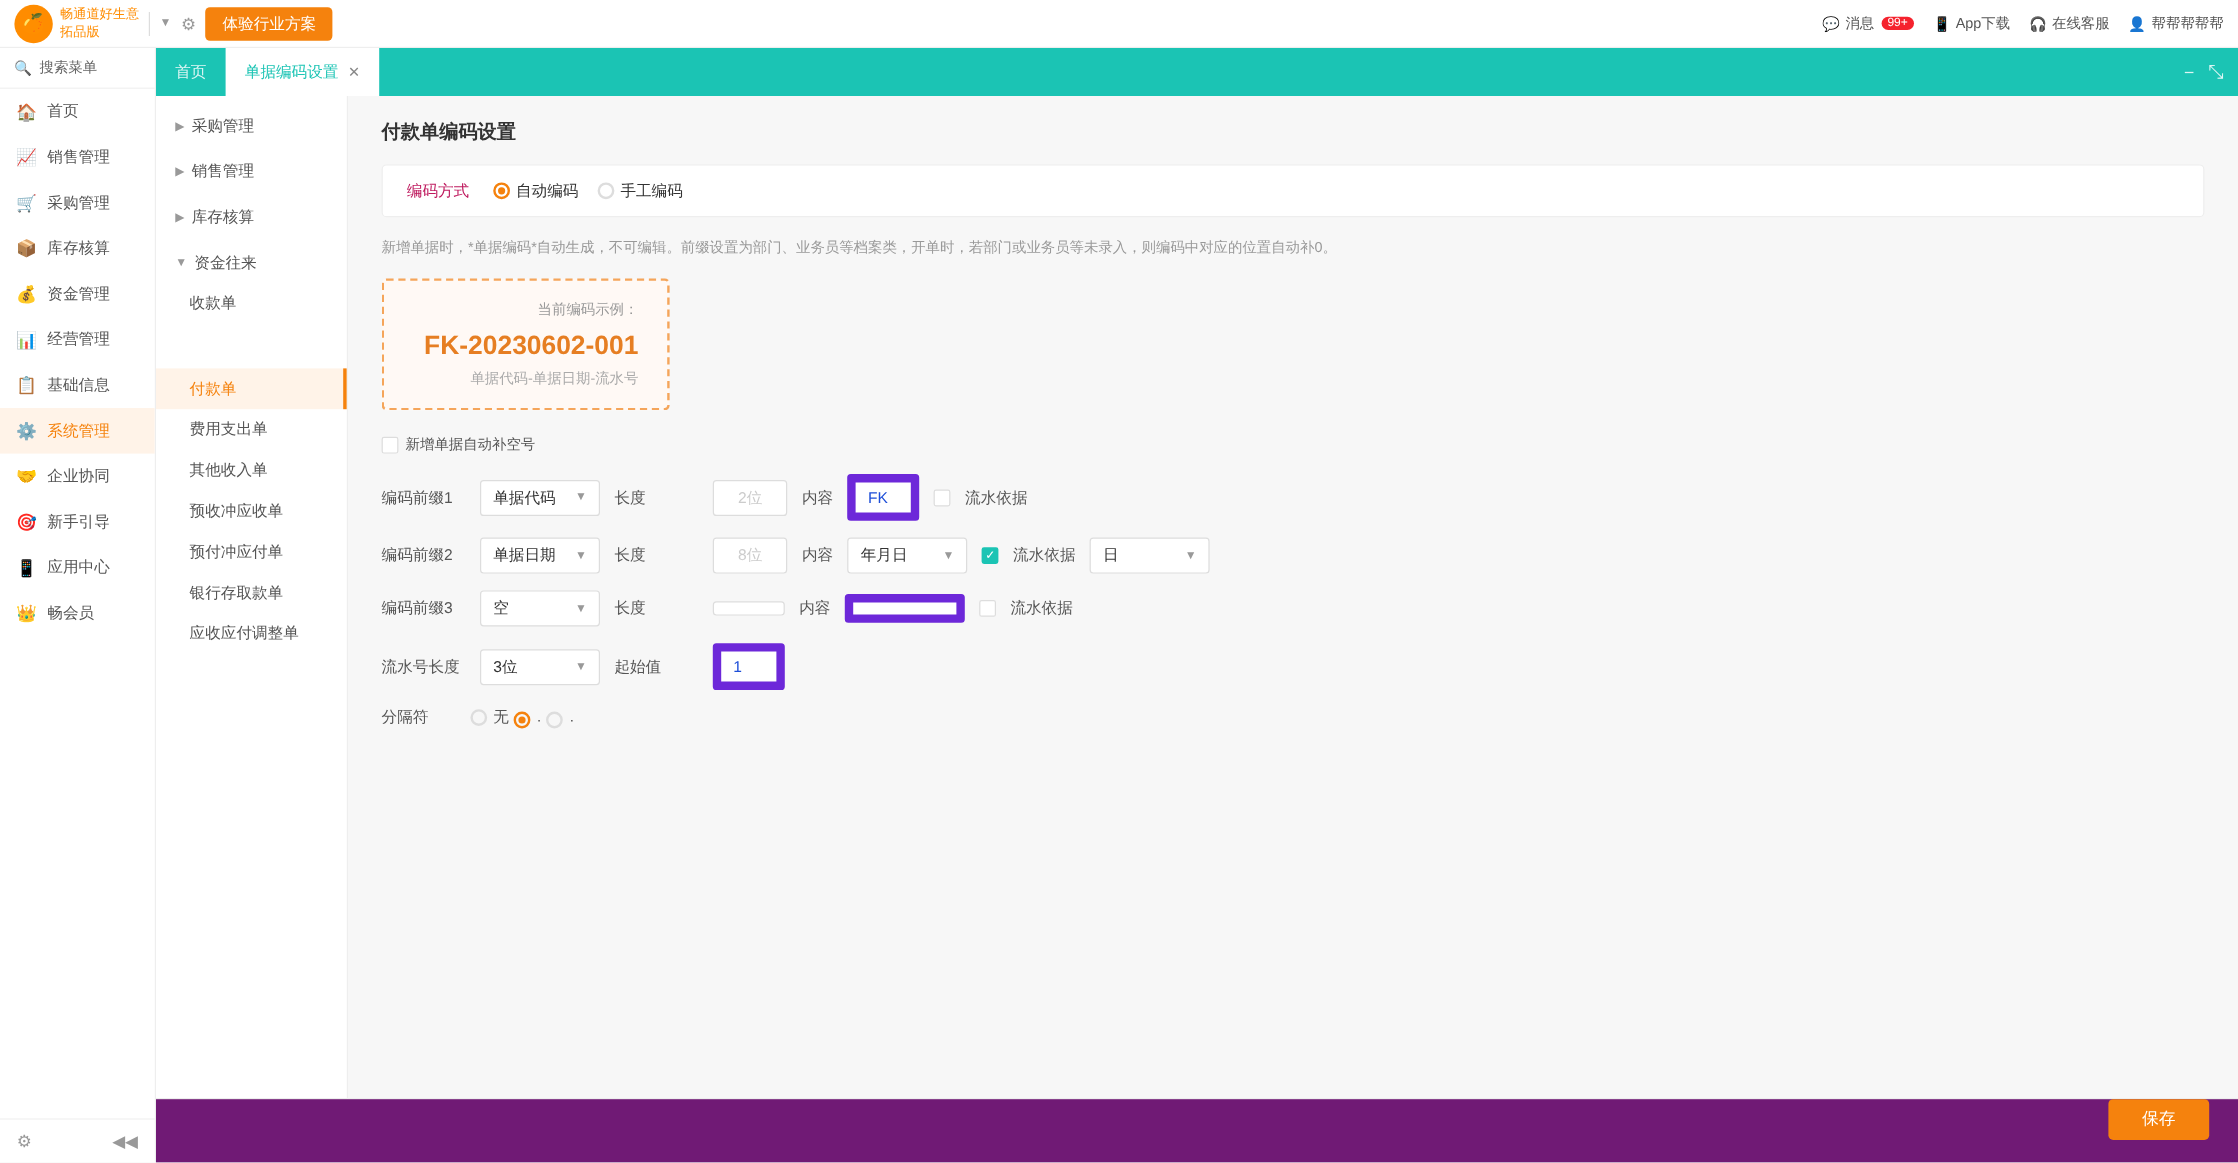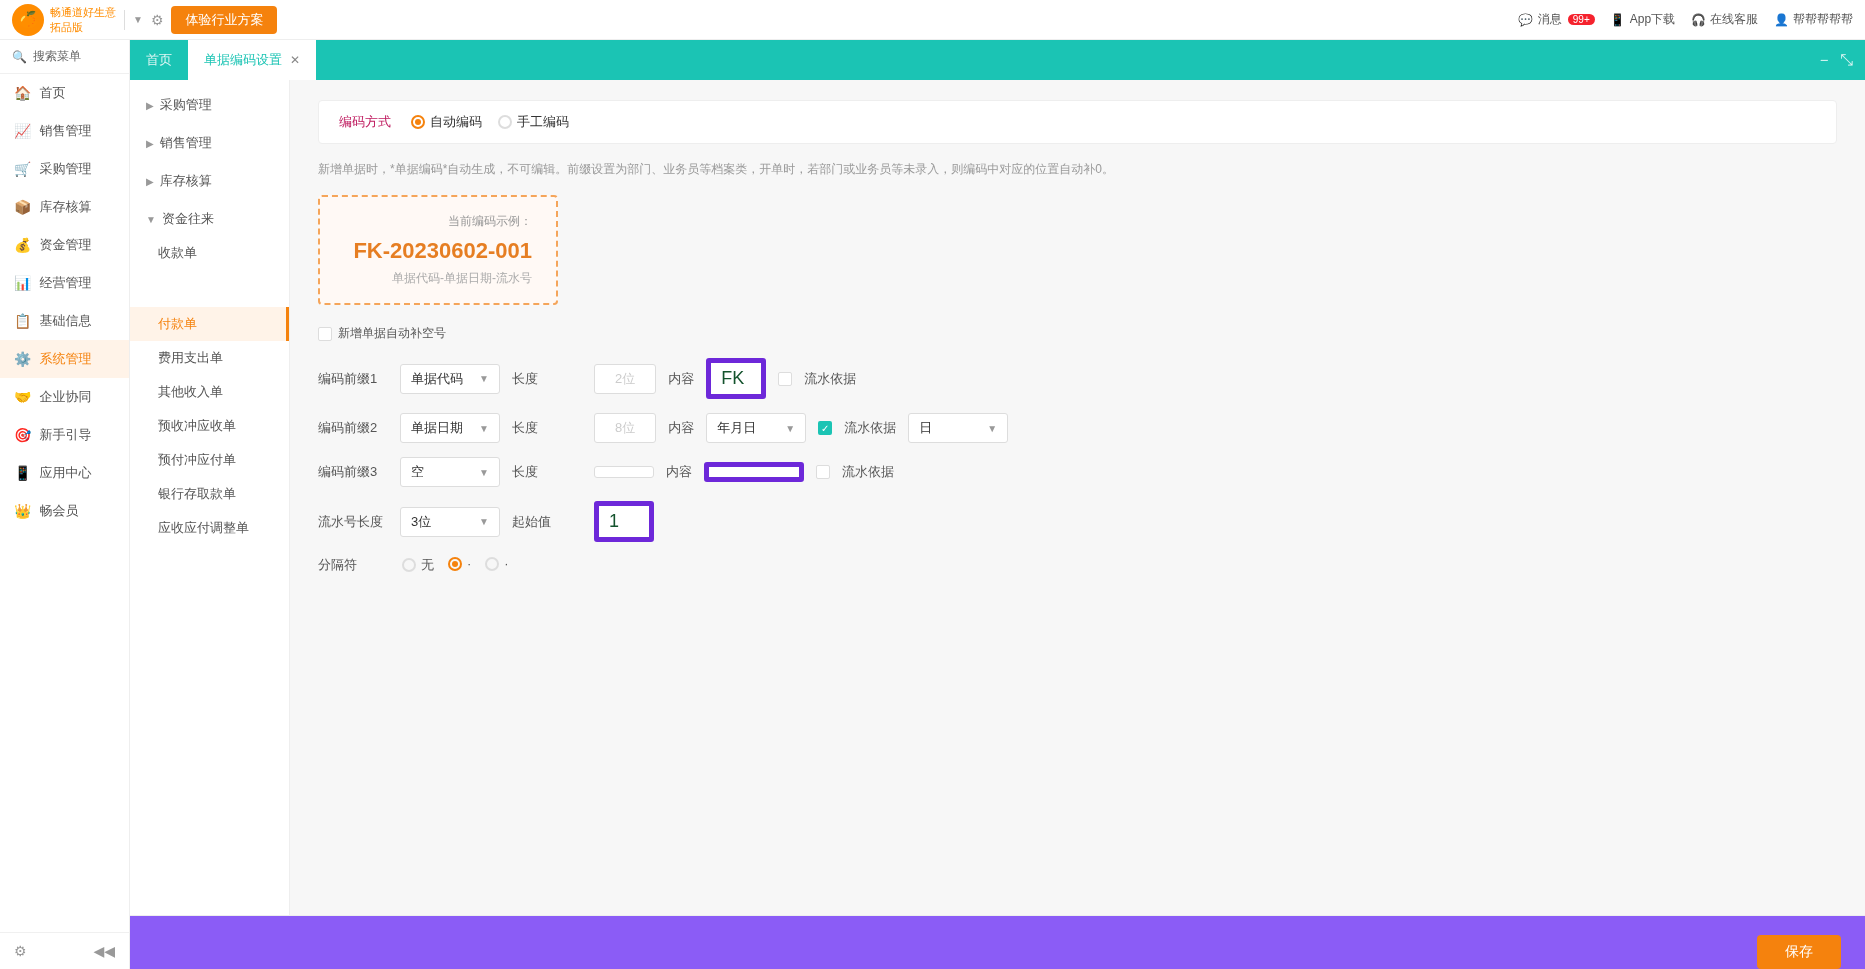--- a/index.html
+++ b/index.html
@@ -71,34 +71,34 @@
 
     
     .checkbox-row { display: flex; align-items: center; gap: 6px; margin-bottom: 16px; font-size: 12px; color: #555; }
 
     
     .form-row { display: flex; align-items: center; gap: 12px; margin-bottom: 14px; }
     .form-label { color: #555; font-size: 13px; min-width: 70px; }
     .form-select { border: 1px solid #ddd; border-radius: 3px; padding: 5px 10px; font-size: 13px; background: #fff; color: #333; display: flex; align-items: center; gap: 6px; cursor: pointer; min-width: 100px; text-align: center; }
     .form-select .sel-arrow { color: #999; font-size: 10px; margin-left: auto; }
     .form-input-small { border: 1px solid #ddd; border-radius: 3px; padding: 5px 20px; font-size: 13px; color: #999; background: #fff; min-width: 60px; }
-    .form-input-val { border: 5px solid #6d28d9; border-radius: 3px; padding: 5px 10px; font-size: 18px; color: #14532d; background: #fff; min-width: 60px; }
+    .form-input-val { border: 7px solid #6d28d9; border-radius: 3px; padding: 5px 10px; font-size: 13px; color: #1d4ed8; background: #fff; min-width: 60px; }
     .checkbox-teal { width: 14px; height: 14px; border: 2px solid #1bc4b4; border-radius: 2px; background: #1bc4b4; display: inline-flex; align-items: center; justify-content: center; color: white; font-size: 10px; cursor: pointer; }
     .checkbox-empty { width: 14px; height: 14px; border: 1px solid #ddd; border-radius: 2px; display: inline-block; cursor: pointer; background: #fff; }
     .form-content-label { color: #555; font-size: 13px; }
 
     
-    .sep-row { display: flex; align-items: flex-start; gap: 14px; margin-bottom: 14px; }
+    .sep-row { display: flex; align-items: flex-end; gap: 4px; margin-bottom: 14px; }
     .sep-radio { display: flex; align-items: center; gap: 5px; font-size: 13px; color: #555; cursor: pointer; }
     .sep-radio-dot { width: 14px; height: 14px; border-radius: 50%; border: 2px solid #ddd; display: inline-flex; align-items: center; justify-content: center; }
     .sep-radio-dot.selected { border-color: #f5820d; }
     .sep-radio-dot.selected::after { content: ''; width: 6px; height: 6px; background: #f5820d; border-radius: 50%; display: block; }
 
     
-    .bottom-bar { height: 54px; background: #8b5cf6; border-top: 1px solid #eee; display: flex; align-items: flex-end; justify-content: flex-end; padding: 0 24px; flex-shrink: 0; }
+    .bottom-bar { height: 54px; background: #701a75; border-top: 1px solid #eee; display: flex; align-items: flex-start; justify-content: flex-end; padding: 0 24px; flex-shrink: 0; }
     .save-btn { background: #f5820d; color: white; border: none; border-radius: 4px; padding: 8px 28px; font-size: 14px; cursor: pointer; }
 
     
     .middle-layout { display: flex; flex: 1; overflow: hidden; }
 
     .content-wrapper { flex: 1; overflow-y: auto; padding: 20px 28px; background: #f7f7f7; }
 
     .w100 { width: 100px; }
     .w50 { width: 50px; }
   </style>
@@ -248,20 +248,21 @@
           <div class="sub-nav-item">费用支出单</div>
           <div class="sub-nav-item">其他收入单</div>
           <div class="sub-nav-item">预收冲应收单</div>
           <div class="sub-nav-item">预付冲应付单</div>
           <div class="sub-nav-item">银行存取款单</div>
           <div class="sub-nav-item">应收应付调整单</div>
         </div>
       </div>
 
       <div class="content-wrapper">
+        <div class="page-title">付款单编码设置</div>
 
         
         <div class="section-box">
           <span class="section-label">编码方式</span>
           <div class="radio-group">
             <div class="radio-item">
               <div class="radio-dot selected"></div>
               <span>自动编码</span>
             </div>
             <div class="radio-item">

